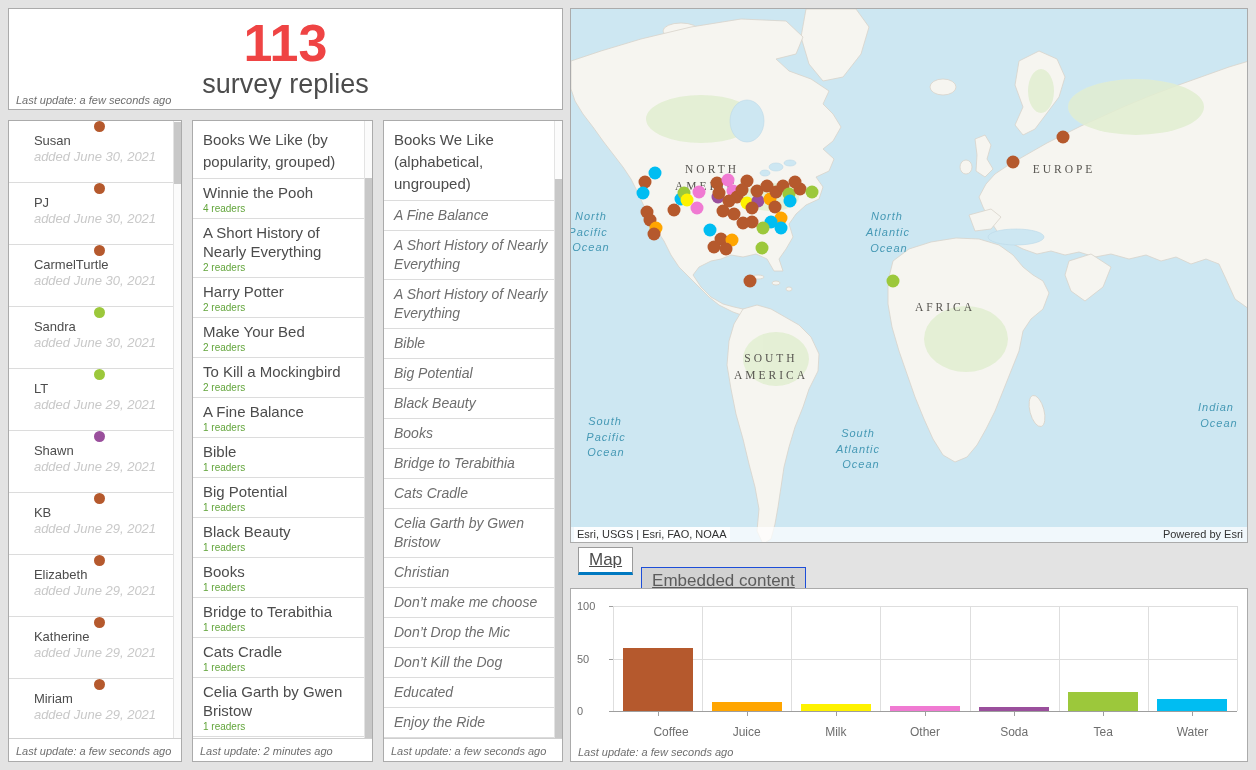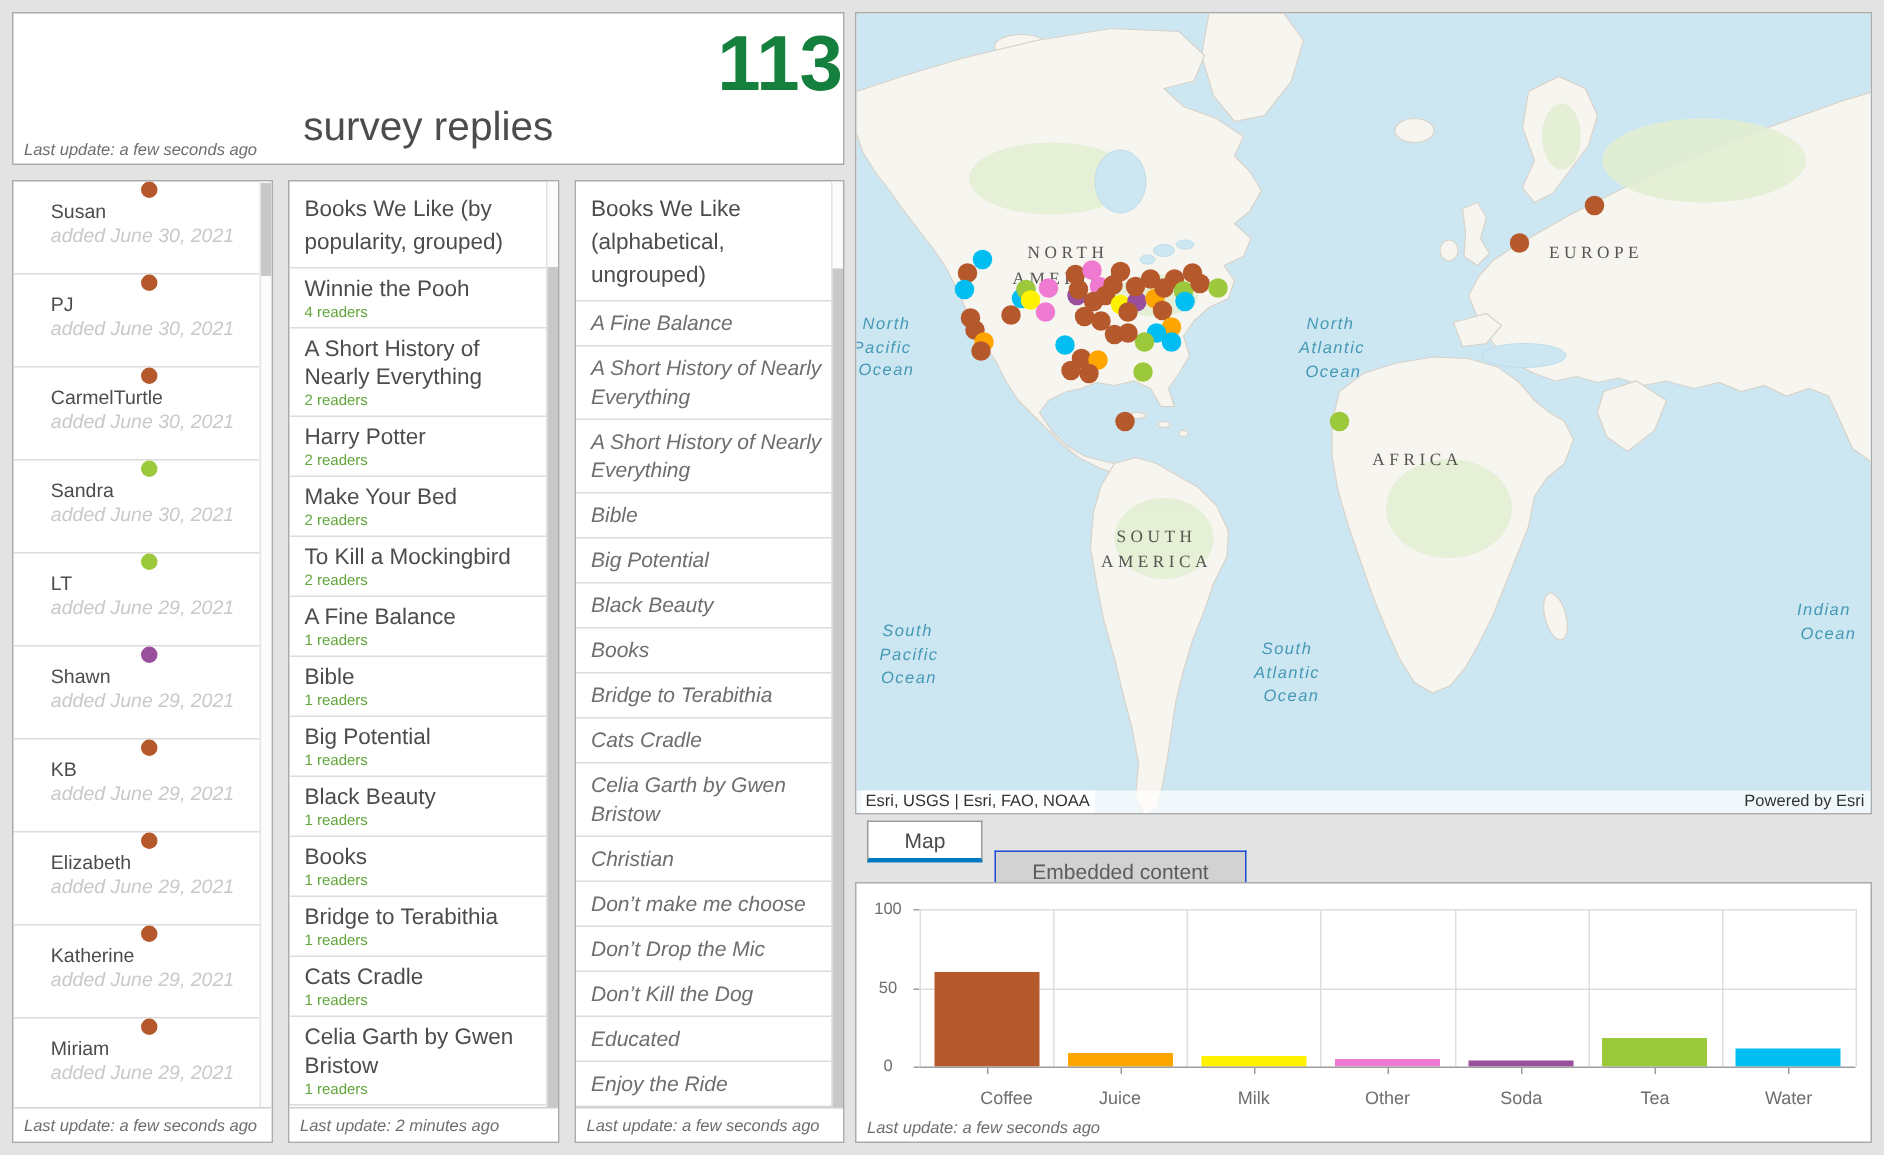--- a/index.html
+++ b/index.html
@@ -2,21 +2,21 @@
 <html><head>
 <meta charset="utf-8">
 <style>
   html,body{margin:0;padding:0;}
   body{font-family:"Liberation Sans",sans-serif;background:#e3e3e3;}
   #dashboard{position:relative;width:1256px;height:770px;background:#e3e3e3;overflow:hidden;}
   .panel{position:absolute;background:#fff;border:1px solid #ababab;box-sizing:border-box;overflow:hidden;}
 
   
   #indicator{left:8px;top:8px;width:555px;height:102px;}
-  .ind-value{text-align:right;font-size:52px;font-weight:600;color:#15803d;line-height:1.0;margin-top:8px;}
+  .ind-value{text-align:center;font-size:52px;font-weight:600;color:#ef4444;line-height:1.0;margin-top:8px;}
   .ind-label{text-align:center;font-size:27px;color:#4c4c4c;line-height:1.15;}
   .last-update{position:absolute;left:4px;bottom:2px;font-size:11px;font-style:italic;color:#6e6e6e;background:#fff;padding:1px 3px;white-space:nowrap;}
 
   
   #people-panel{left:8px;top:120px;width:174px;height:642px;}
   #popular-panel{left:192px;top:120px;width:181px;height:642px;}
   #alpha-panel{left:383px;top:120px;width:180px;height:642px;}
   .list-body{position:absolute;left:0;top:0;right:0;bottom:22px;overflow:hidden;}
   .panel-footer{position:absolute;left:0;right:0;bottom:0;height:22px;border-top:1px solid #cfcfcf;background:#fff;}
   .panel-footer .last-update{bottom:3px;}
@@ -41,30 +41,30 @@
   .map-label{position:absolute;transform:translate(-50%,-50%);white-space:nowrap;pointer-events:none;}
   .map-label.continent{font-family:"Liberation Serif",serif;font-size:11.5px;letter-spacing:3px;color:#575550;}
   .map-label.ocean{font-size:11px;font-style:italic;color:#4699b5;letter-spacing:1px;}
   #map-attrib{position:absolute;left:0;right:0;bottom:0;height:15px;background:rgba(255,255,255,0.72);
     font-size:11px;color:#323232;line-height:15px;}
   #attrib-left{position:absolute;left:3px;top:0;background:rgba(255,255,255,0.85);padding:0 3px;}
   #attrib-right{position:absolute;right:4px;top:0;}
 
   
   #tabs{position:absolute;left:570px;top:547px;height:31px;}
-  .tab{display:inline-block;margin-left:8px;height:24px;line-height:24px;padding:0 24px;font-size:14px;vertical-align:top;cursor:pointer;}
+  .tab{display:inline-block;margin-left:8px;height:24px;line-height:24px;padding:0 10px;font-size:17px;vertical-align:top;cursor:pointer;text-decoration:underline;}
   .tab.active{background:#fff;border:1px solid #9a9a9a;border-bottom:3px solid #0079c1;color:#4c4c4c;}
   .tab.inactive{background:#d2d2d2;border:1px solid #1d4ed8;border-bottom:1px solid #9a9a9a;color:#5c5c5c;height:26px;line-height:26px;margin-top:20px;}
 
   
   #chart-panel{left:570px;top:588px;width:678px;height:174px;}
   .gridline{position:absolute;background:#dedede;}
   .axisline{position:absolute;background:#9e9e9e;}
   .bar{position:absolute;}
-  .ytick-label{position:absolute;font-size:11px;color:#6e6e6e;text-align:center;width:30px;}
+  .ytick-label{position:absolute;font-size:11px;color:#6e6e6e;text-align:left;width:30px;}
   .xtick{position:absolute;width:1px;height:4px;background:#9e9e9e;}
   .xcat-label{position:absolute;font-size:12px;color:#6e6e6e;transform:translateX(-50%);white-space:nowrap;}
 </style>
 </head>
 <body>
 
 <div id="dashboard">
 
   <div class="panel" id="indicator">
     <div class="ind-value">113</div>

